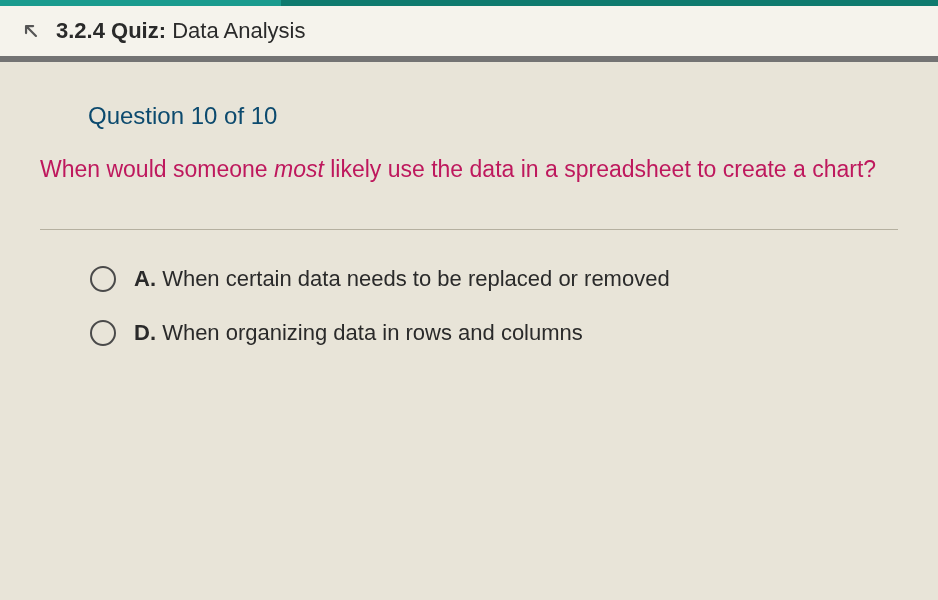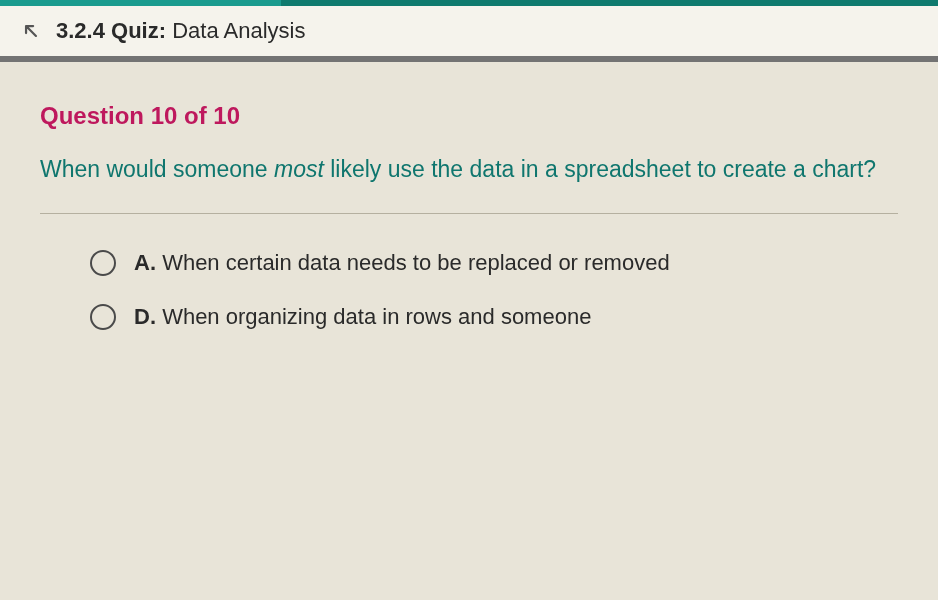--- a/index.html
+++ b/index.html
@@ -43,29 +43,30 @@
     }
     .header-title .quiz-label {
       font-weight: bold;
     }
     .content {
       padding: 40px 40px 0 40px;
       background: #e8e4d8;
     }
     .question-number {
       font-size: 24px;
-      font-weight: bold;
-      color: #be185d;
+      font-weight: normal;
+      color: #0c4a6e;
       margin-bottom: 24px;
+      margin-left: 48px;
     }
     .question-text {
       font-size: 23px;
-      color: #0f766e;
+      color: #be185d;
       line-height: 1.35;
-      margin-bottom: 28px;
+      margin-bottom: 44px;
     }
     .question-text .emphasis {
       font-style: italic;
     }
     .divider {
       border: none;
       border-top: 1px solid #b5b0a0;
       margin-bottom: 36px;
     }
     .options {
@@ -125,17 +126,17 @@
       <div class="radio"></div>
       <div class="option-text">
         <span class="letter">A.</span>
         <span>When certain data needs to be replaced or removed</span>
       </div>
     </div>
     <div class="option">
       <div class="radio"></div>
       <div class="option-text">
         <span class="letter">D.</span>
-        <span>When organizing data in rows and someone</span>
+        <span>When organizing data in rows and columns</span>
       </div>
     </div>
   </div>
 </div>
 
 </body></html>

